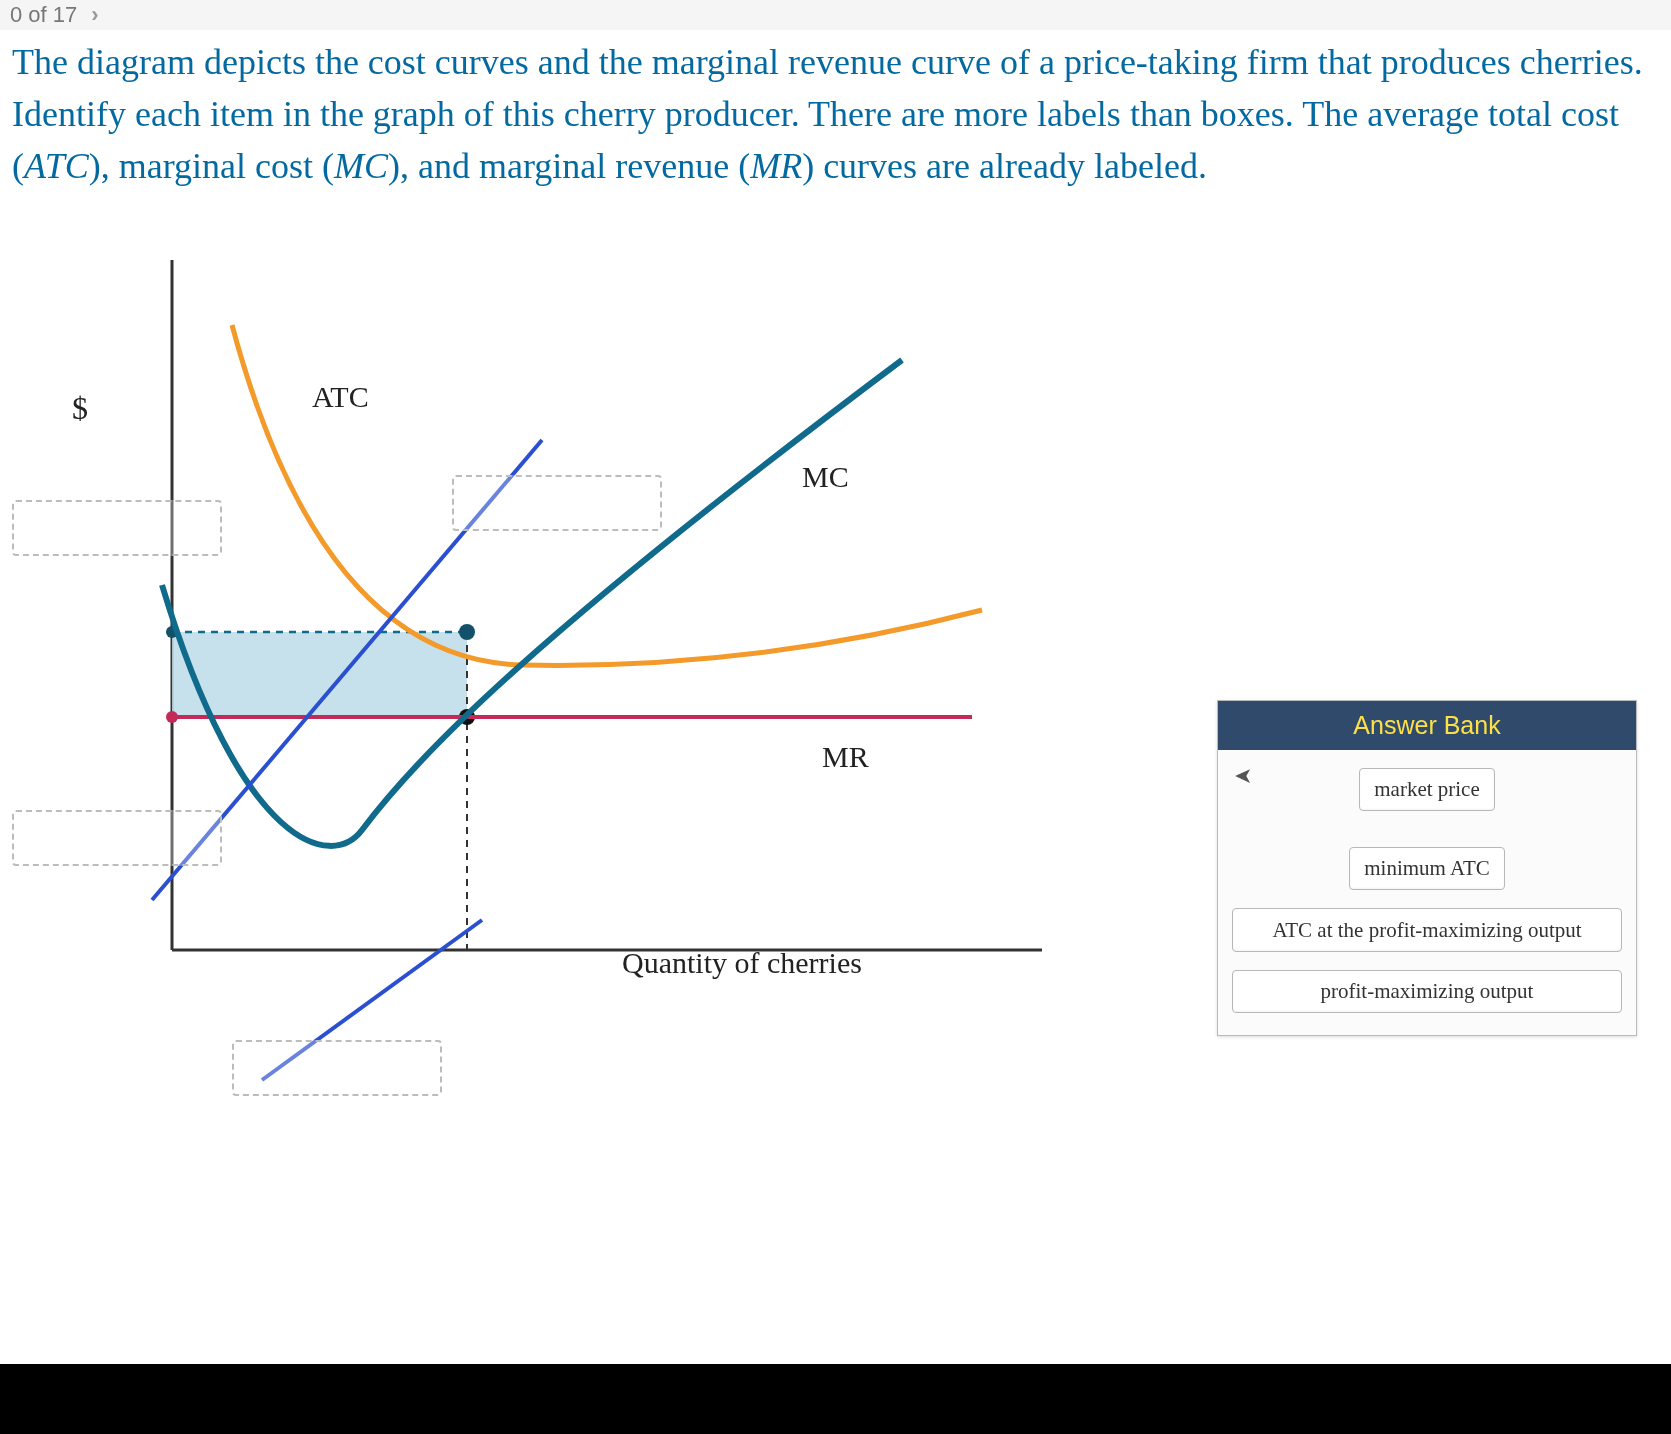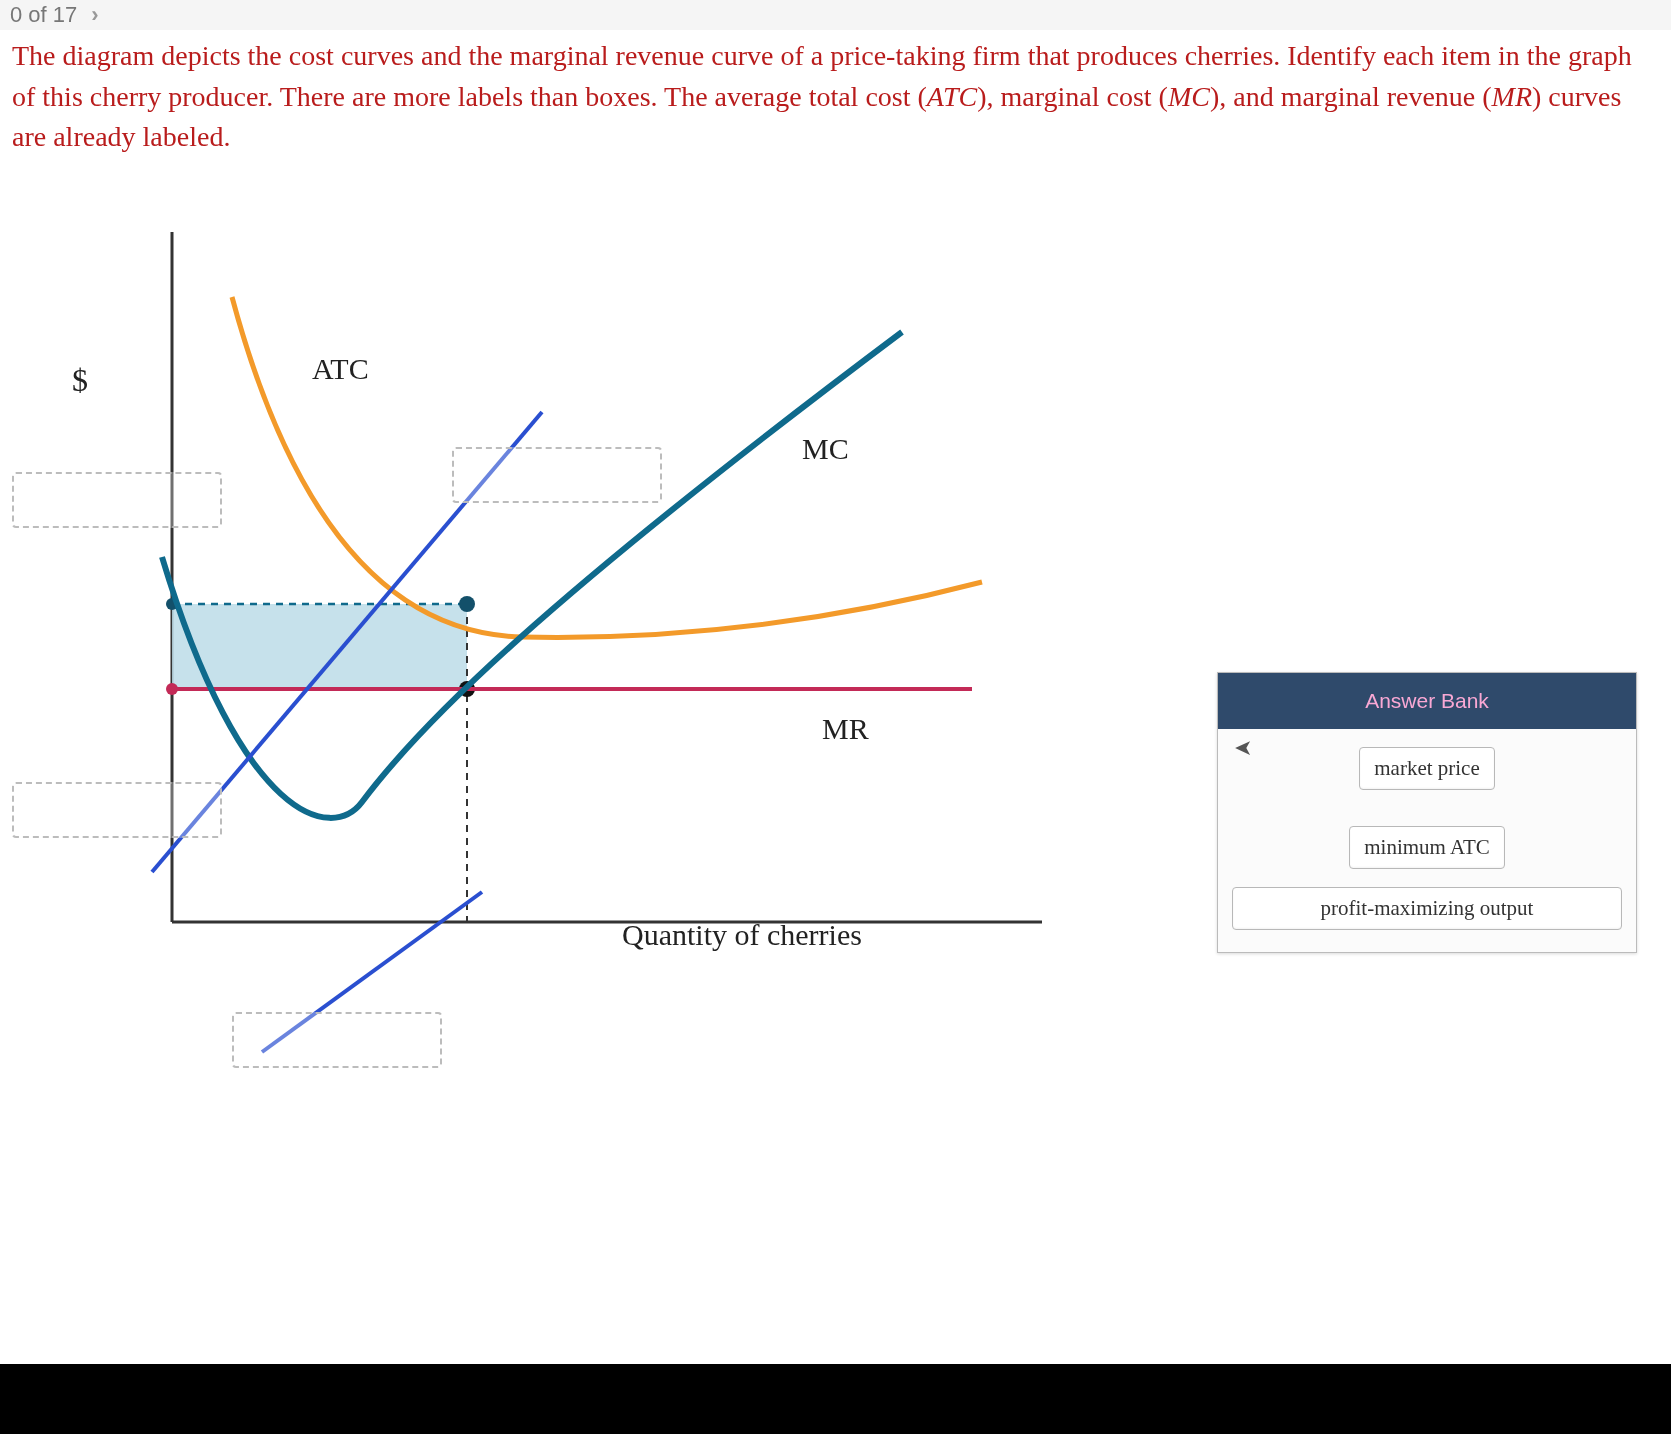--- a/index.html
+++ b/index.html
@@ -3,21 +3,21 @@
 <meta charset="utf-8">
 <style>
   * { box-sizing: border-box; margin: 0; padding: 0; }
   html, body { width: 1671px; height: 1434px; font-family: Georgia, 'Times New Roman', serif; background: #f5f5f5; }
   body { display: flex; flex-direction: column; }
 
   .topbar { padding: 2px 10px; color: #777; font-size: 22px; font-family: Arial, sans-serif; display:flex; align-items:center; gap:14px; }
   .chev { color:#999; font-weight:bold; }
 
   .content { flex: 1; background: #ffffff; padding: 6px 12px 0 12px; position: relative; }
-  .question { font-size: 28px; line-height: 1.45; color: #b91c1c; margin-bottom: 14px; }
+  .question { font-size: 36px; line-height: 1.45; color: #0369a1; margin-bottom: 7px; }
   .question em { font-style: italic; }
 
   .stage { position: relative; width: 100%; height: 1020px; }
 
   
   .chart { position: absolute; left: 90px; top: 30px; width: 980px; height: 860px; }
   .y-label { position:absolute; left:-30px; top:160px; font-size:32px; color:#222; }
   .x-label { position:absolute; left:520px; top:716px; font-size:30px; color:#222; }
 
   
@@ -36,22 +36,22 @@
 
   
   .answer-bank {
     position:absolute; right:22px; top:500px;
     width:420px;
     border:1px solid #bbb;
     background:#fbfbfb;
     box-shadow: 0 1px 3px rgba(0,0,0,0.15);
   }
   .ab-title {
-    background:#2f4a6b; color:#f9a8d4; font-family: Arial, sans-serif;
-    font-size:21px; text-align:center; padding:16px 0;
+    background:#2f4a6b; color:#fde047; font-family: Arial, sans-serif;
+    font-size:25px; text-align:center; padding:10px 0;
   }
   .ab-body { padding:18px 14px 22px; display:flex; flex-wrap:wrap; gap:18px 18px; justify-content:center; }
   .ab-item {
     border:1px solid #b8b8b8; border-radius:4px;
     background:#fff; padding:8px 14px;
     font-size:21px; color:#333; font-family: Georgia, serif;
     cursor:grab; white-space:nowrap;
     box-shadow: inset 0 -1px 2px rgba(0,0,0,0.05);
     text-align:center;
   }
@@ -121,20 +121,21 @@
       <div class="dropzone" style="left:130px; top:810px;"></div>
     </div>
 
     <div class="answer-bank">
       <div class="ab-title">Answer Bank</div>
       <div class="ab-body">
         <span class="cursor-icon">➤</span>
         <div class="ab-item">market price</div>
         <div style="flex-basis:100%; height:0"></div>
         <div class="ab-item">minimum ATC</div>
+        <div class="ab-item wide" style="white-space:normal; line-height:1.25;">ATC at the profit-maximizing output</div>
         <div class="ab-item wide">profit-maximizing output</div>
       </div>
     </div>
 
   </div>
 </div>
 
 <div class="footer-black"></div>
 
 </body></html>

